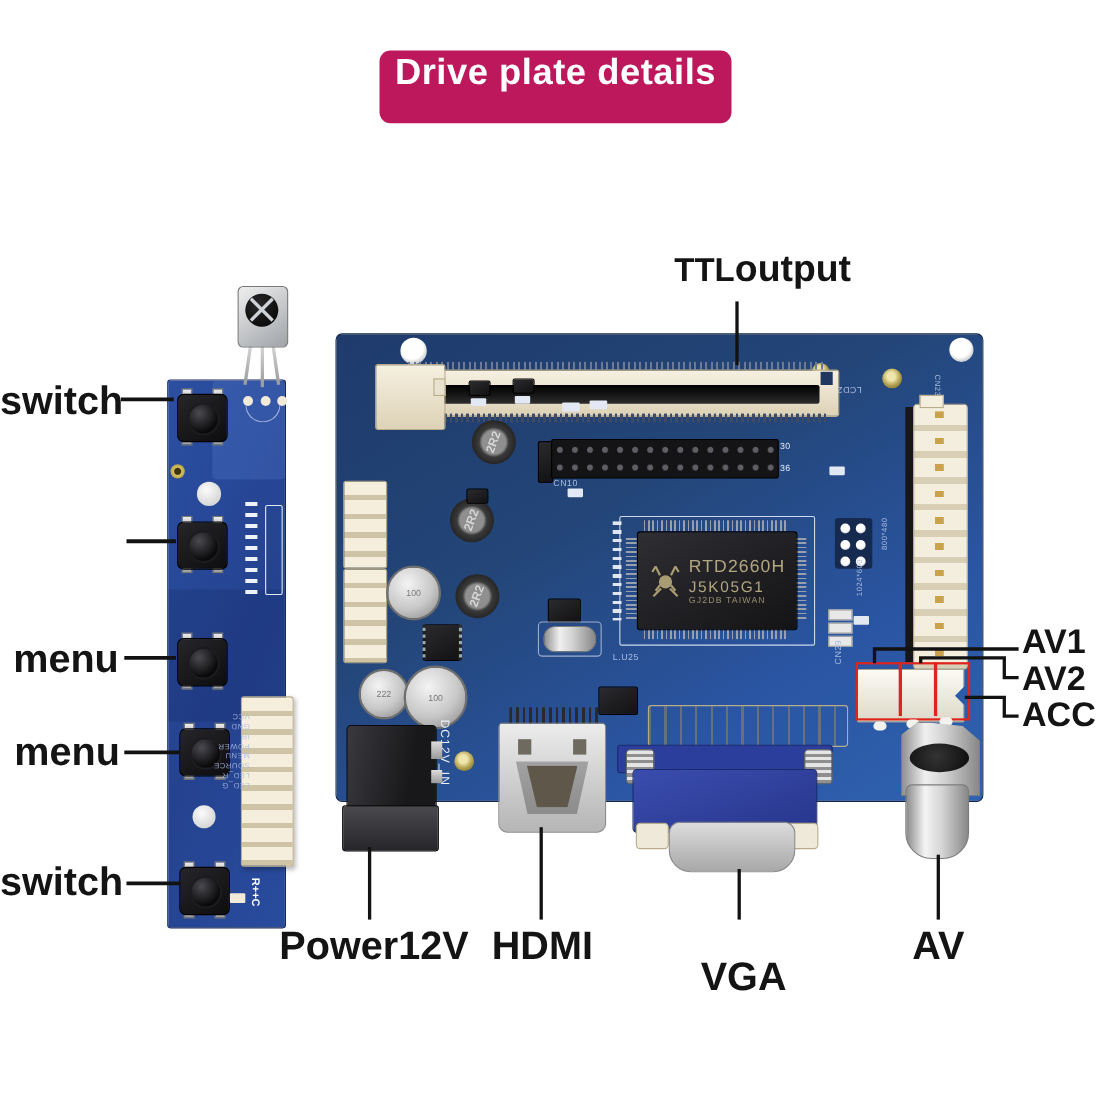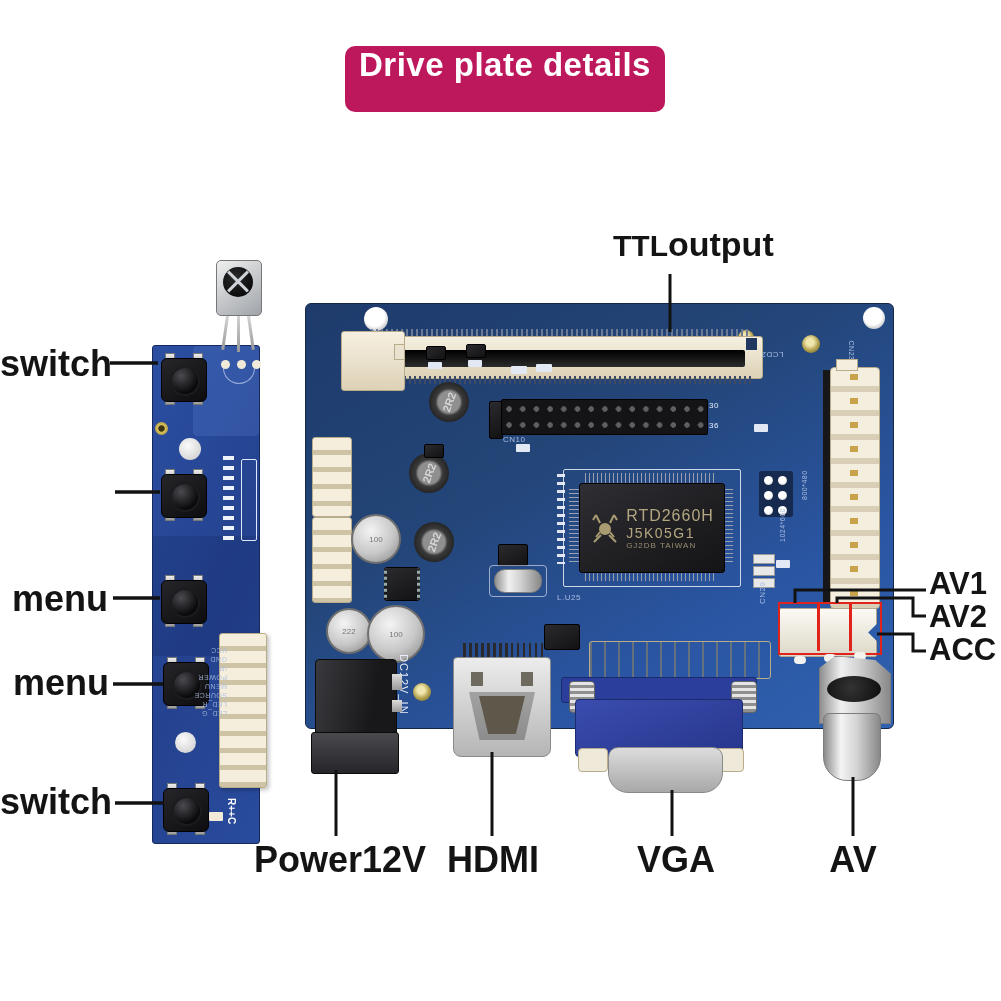--- a/index.html
+++ b/index.html
@@ -306,20 +306,20 @@
   <div class="abs cap" style="left:0;top:579px;width:108px;text-align:right;">menu</div>
   <div class="abs cap" style="left:0;top:663px;width:109px;text-align:right;">menu</div>
   <div class="abs cap" style="left:0;top:782px;width:111px;text-align:right;">switch</div>
 
   <div class="abs" style="left:613px;top:224px;white-space:nowrap;">
     <span style="font-size:30px;font-weight:600;color:#141414;">TTL</span><span class="cap" style="font-size:34px;">output</span>
   </div>
 
   <div class="abs cap ctr" style="left:340px;top:840px;">Power12V</div>
   <div class="abs cap ctr" style="left:493px;top:840px;">HDMI</div>
-  <div class="abs cap ctr" style="left:676px;top:840px;">VGA</div>
+  <div class="abs cap ctr" style="left:676px;top:868px;">VGA</div>
   <div class="abs cap ctr" style="left:853px;top:840px;">AV</div>
 
   <div class="abs cap capR" style="left:929px;top:567px;">AV1</div>
   <div class="abs cap capR" style="left:929px;top:600px;">AV2</div>
   <div class="abs cap capR" style="left:929px;top:633px;">ACC</div>
 
 </div>
 
 </body></html>

